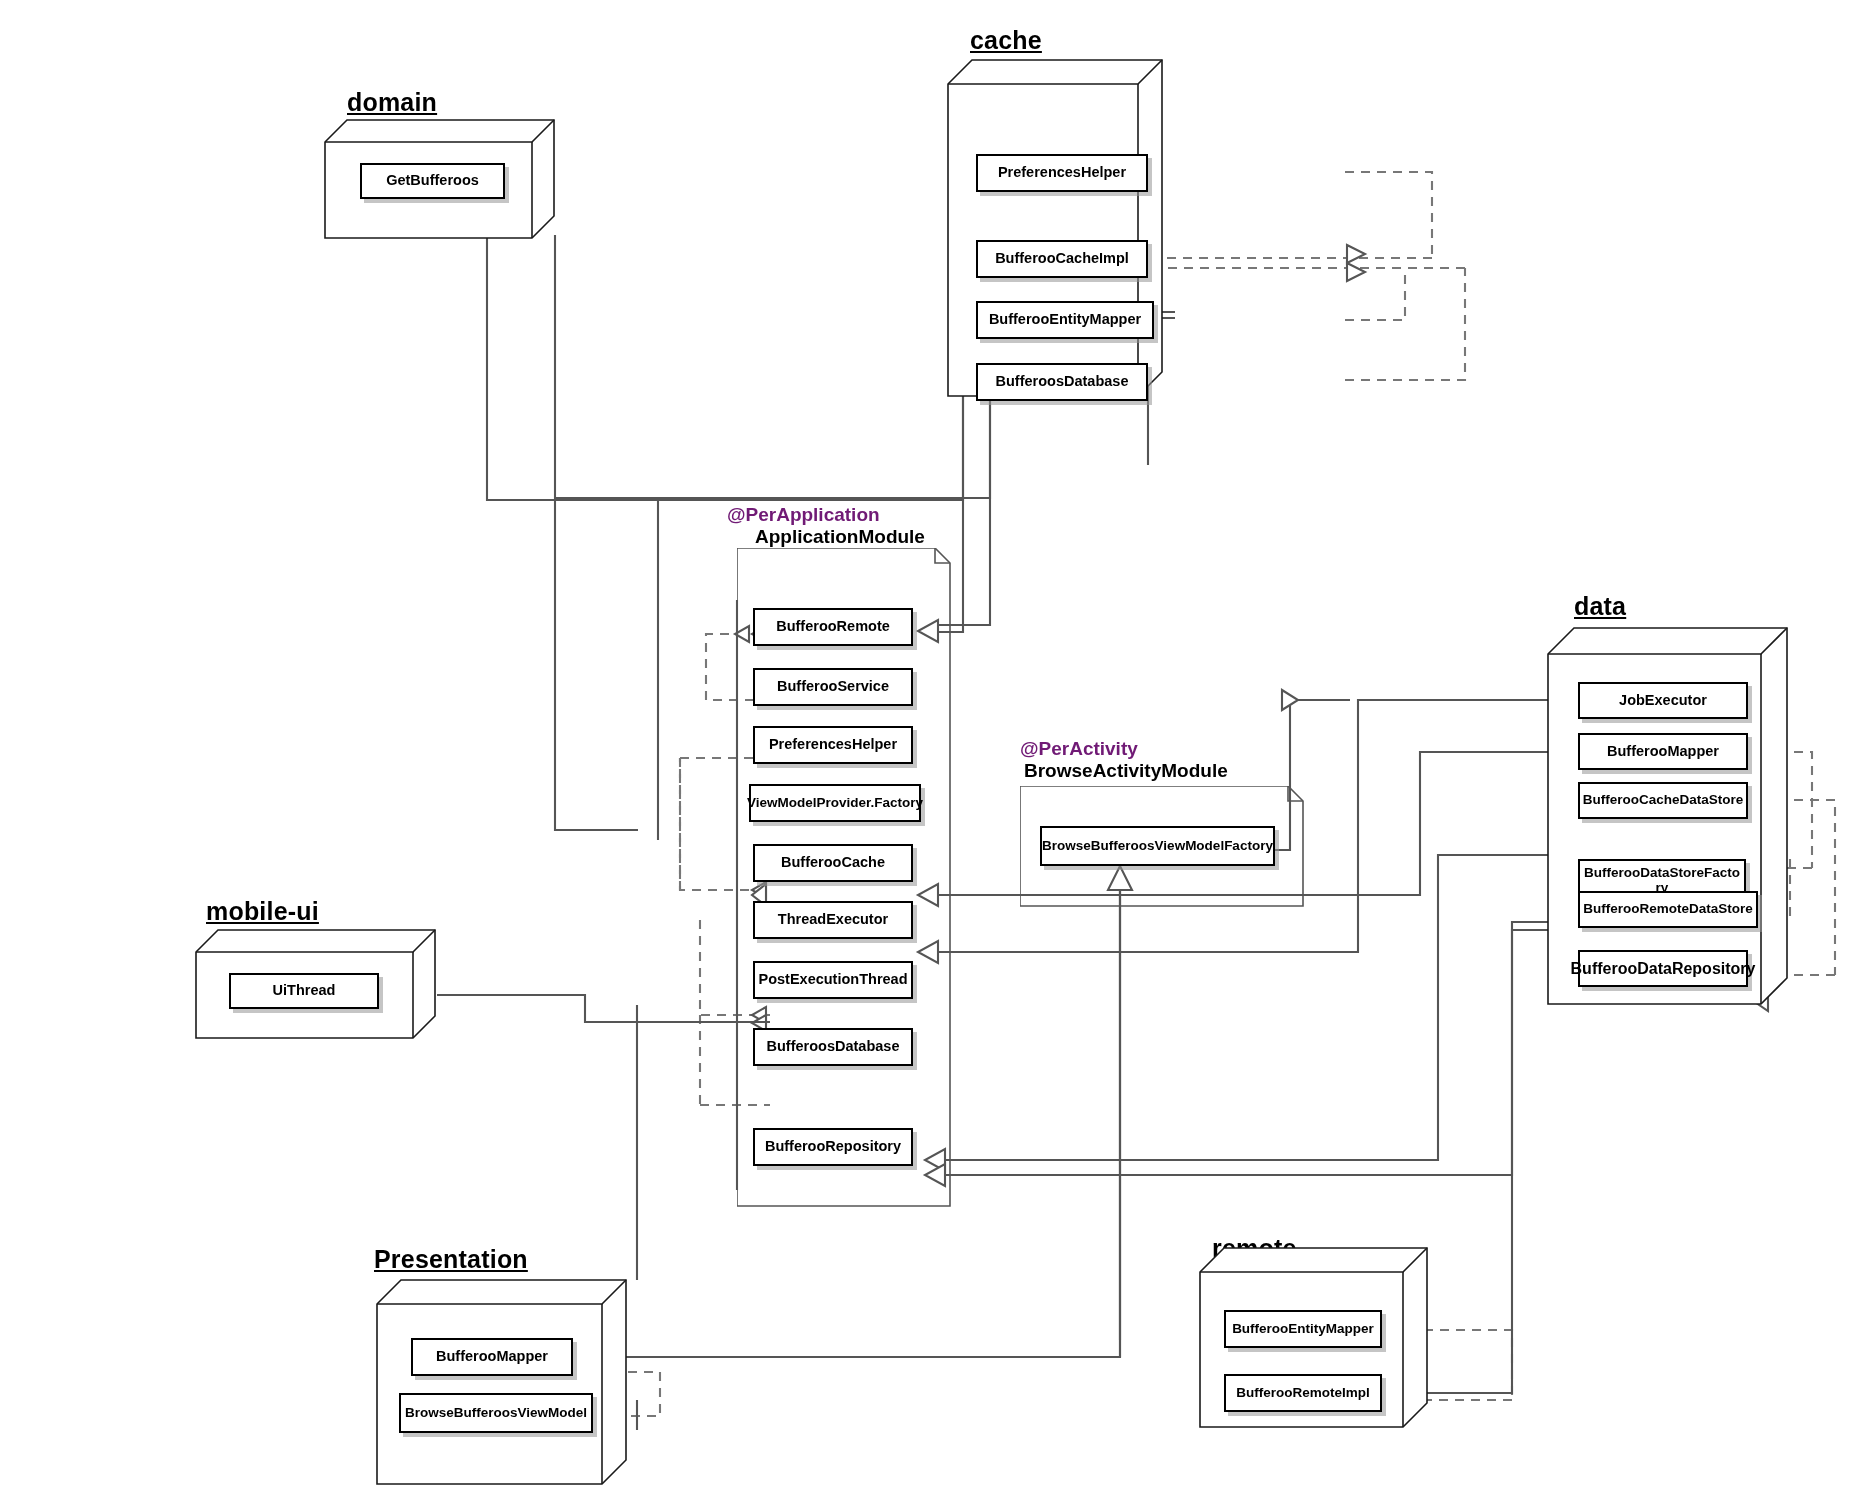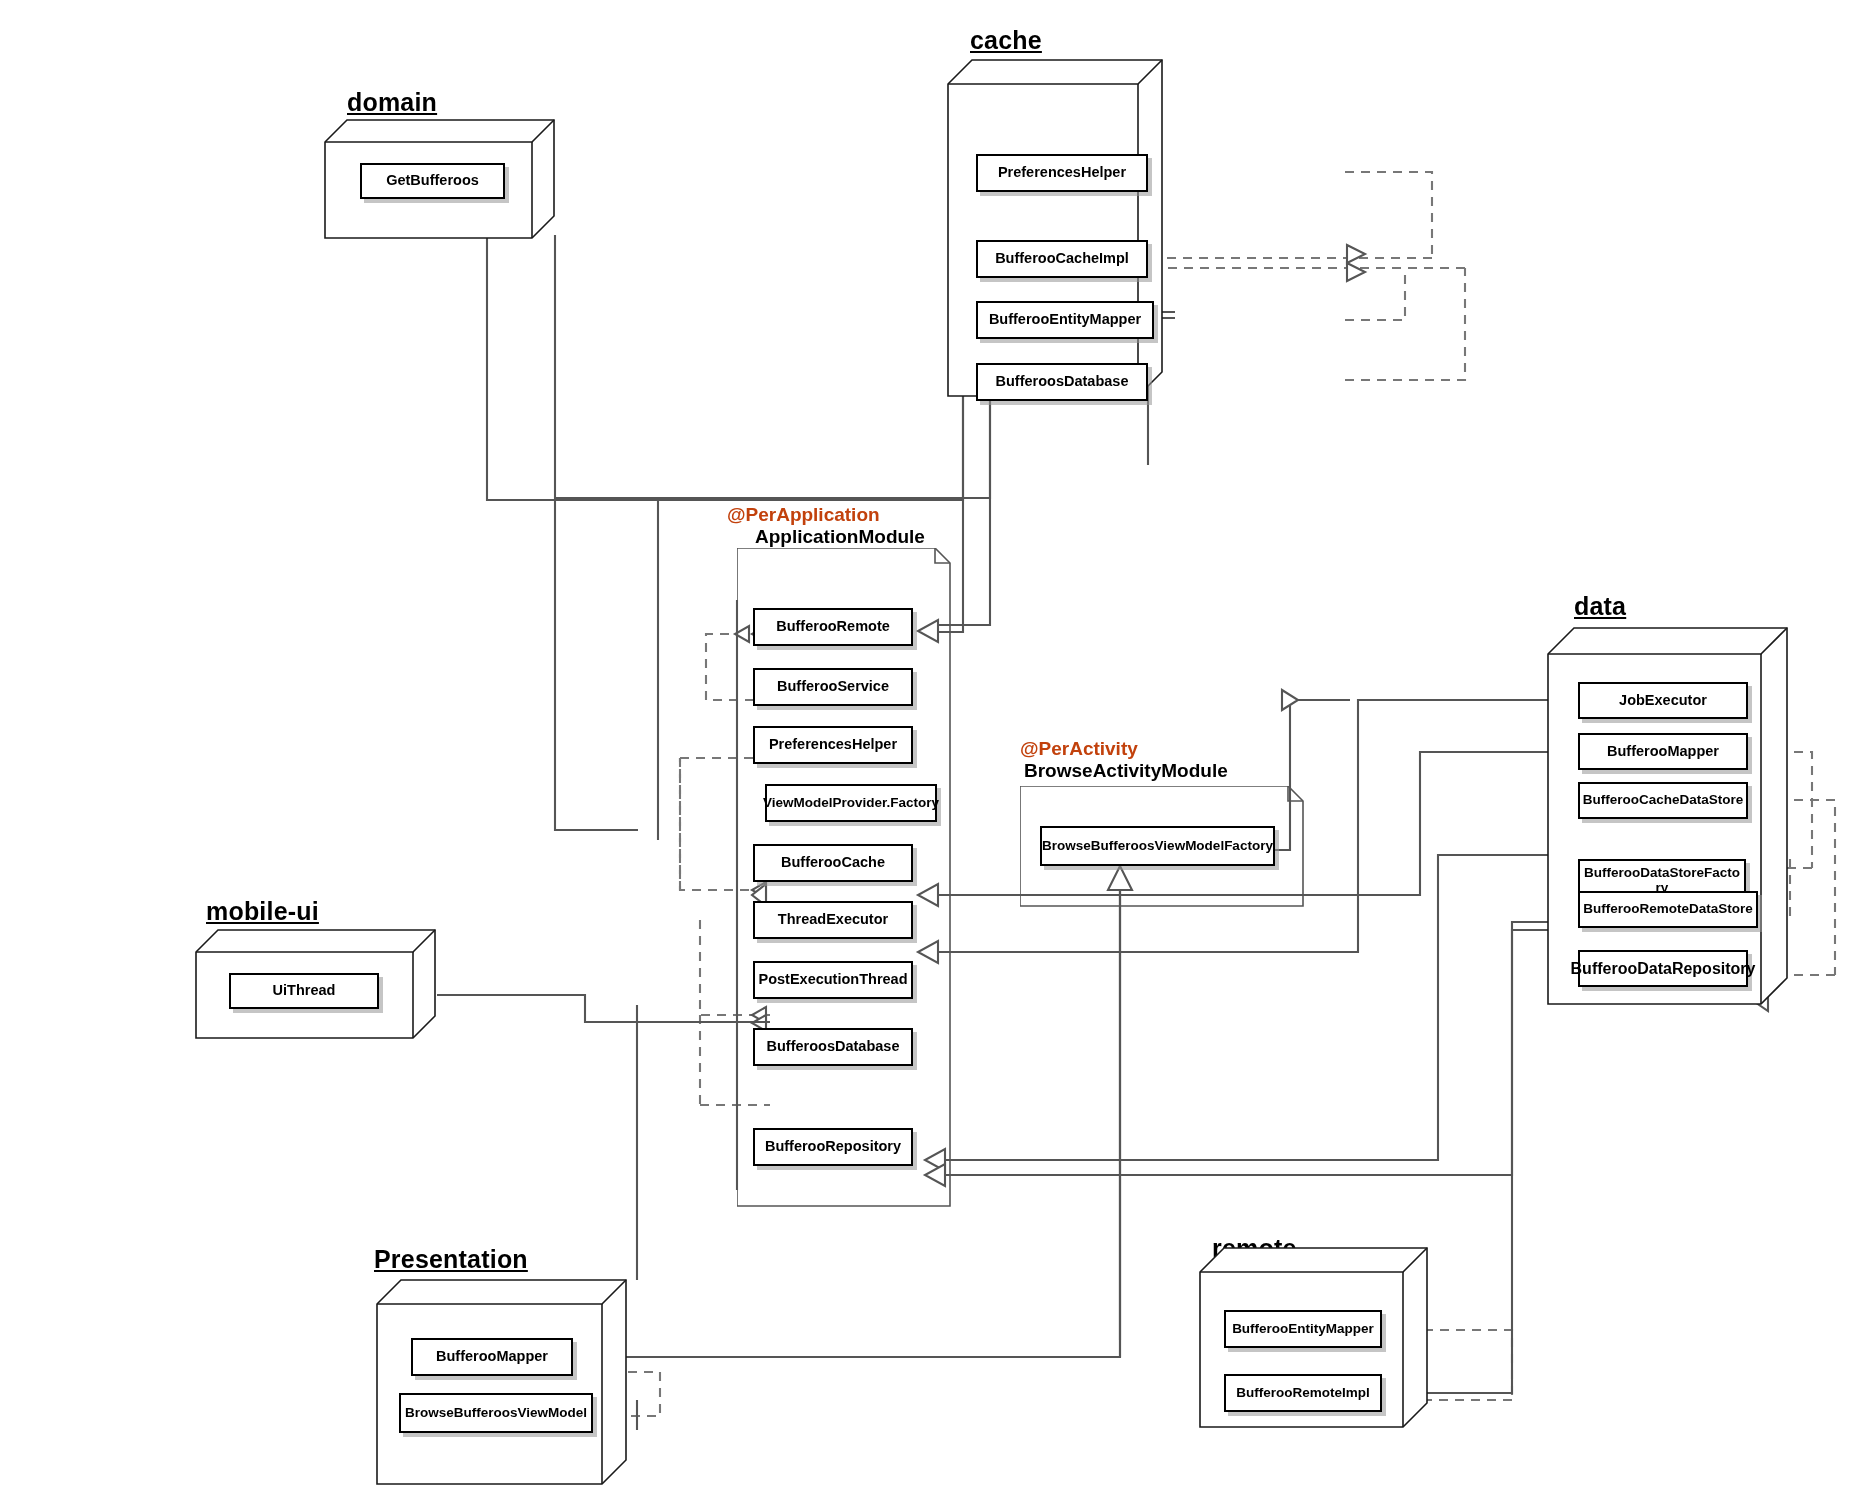--- a/index.html
+++ b/index.html
@@ -16,21 +16,21 @@
   
   .cls{position:absolute;background:#ffffff;border:2.6px solid #000;box-sizing:border-box;
        display:flex;align-items:center;justify-content:center;text-align:center;
        font-weight:bold;font-size:14.5px;color:#000;line-height:1.08;
        box-shadow:4px 4px 0 0 rgba(150,150,150,.55);padding:0 2px;}
   .cls.thin{border-width:2.2px;}
   .cls.two-line{line-height:1.05;}
 
   
   .mod{position:absolute;}
-  .mod .annot{position:absolute;font-weight:bold;font-size:19px;color:#c2410c;white-space:nowrap;}
+  .mod .annot{position:absolute;font-weight:bold;font-size:19px;color:#701a75;white-space:nowrap;}
   .mod .modname{position:absolute;font-weight:bold;font-size:19px;color:#000;white-space:nowrap;}
 
   
   #wires{position:absolute;left:0;top:0;width:1866px;height:1493px;pointer-events:none;}
   #wires path,#wires line,#wires polyline{fill:none;}
   .solid{stroke:#555;stroke-width:2.1px;}
   .dashed{stroke:#777;stroke-width:2.1px;stroke-dasharray:9 7;}
   .head{fill:#ffffff;stroke:#555;stroke-width:2.1px;}
 </style>
 </head>
@@ -198,21 +198,21 @@
   <div class="mod" style="left:737px;top:548px;width:215px;height:660px;">
     <div class="annot" style="left:-10px;top:-44px;">@PerApplication</div>
     <div class="modname" style="left:-8px;top:-22px;margin-left:26px;">ApplicationModule</div>
     <svg width="215" height="660">
       <polygon points="0,0 198,0 213,15 213,658 0,658" fill="none" stroke="#555" stroke-width="1.6"></polygon>
       <polyline points="198,0 198,15 213,15" fill="none" stroke="#555" stroke-width="1.6"></polyline>
     </svg>
     <div class="cls" style="left:16px;top:60px;width:160px;height:38px;">BufferooRemote</div>
     <div class="cls" style="left:16px;top:120px;width:160px;height:38px;">BufferooService</div>
     <div class="cls" style="left:16px;top:178px;width:160px;height:38px;">PreferencesHelper</div>
-    <div class="cls thin" style="left:12px;top:236px;width:172px;height:38px;font-size:13.5px;margin-left:16px;">ViewModelProvider.Factory</div>
+    <div class="cls thin" style="left:12px;top:236px;width:172px;height:38px;font-size:13.5px;">ViewModelProvider.Factory</div>
     <div class="cls" style="left:16px;top:296px;width:160px;height:38px;">BufferooCache</div>
     <div class="cls" style="left:16px;top:353px;width:160px;height:38px;">ThreadExecutor</div>
     <div class="cls" style="left:16px;top:413px;width:160px;height:38px;">PostExecutionThread</div>
     <div class="cls" style="left:16px;top:480px;width:160px;height:38px;">BufferoosDatabase</div>
     <div class="cls" style="left:16px;top:580px;width:160px;height:38px;">BufferooRepository</div>
   </div>
 
   <div class="mod" style="left:1020px;top:786px;width:285px;height:122px;">
     <div class="annot" style="left:0px;top:-48px;">@PerActivity</div>
     <div class="modname" style="left:4px;top:-26px;">BrowseActivityModule</div>

